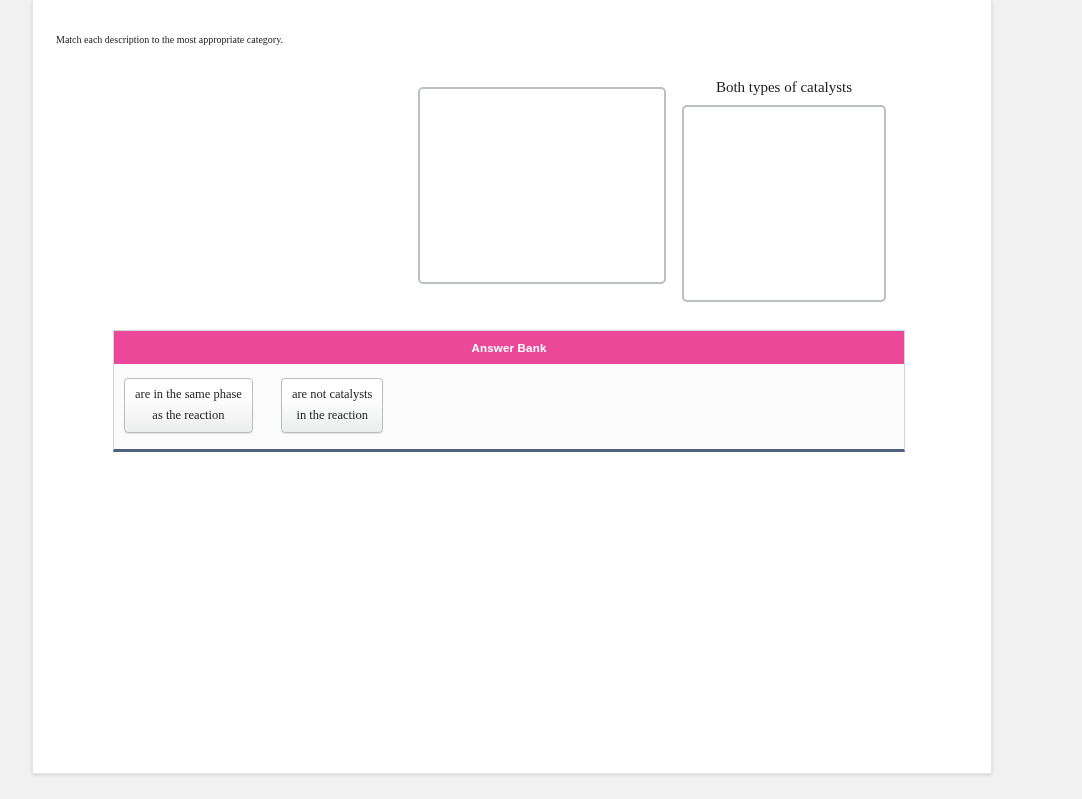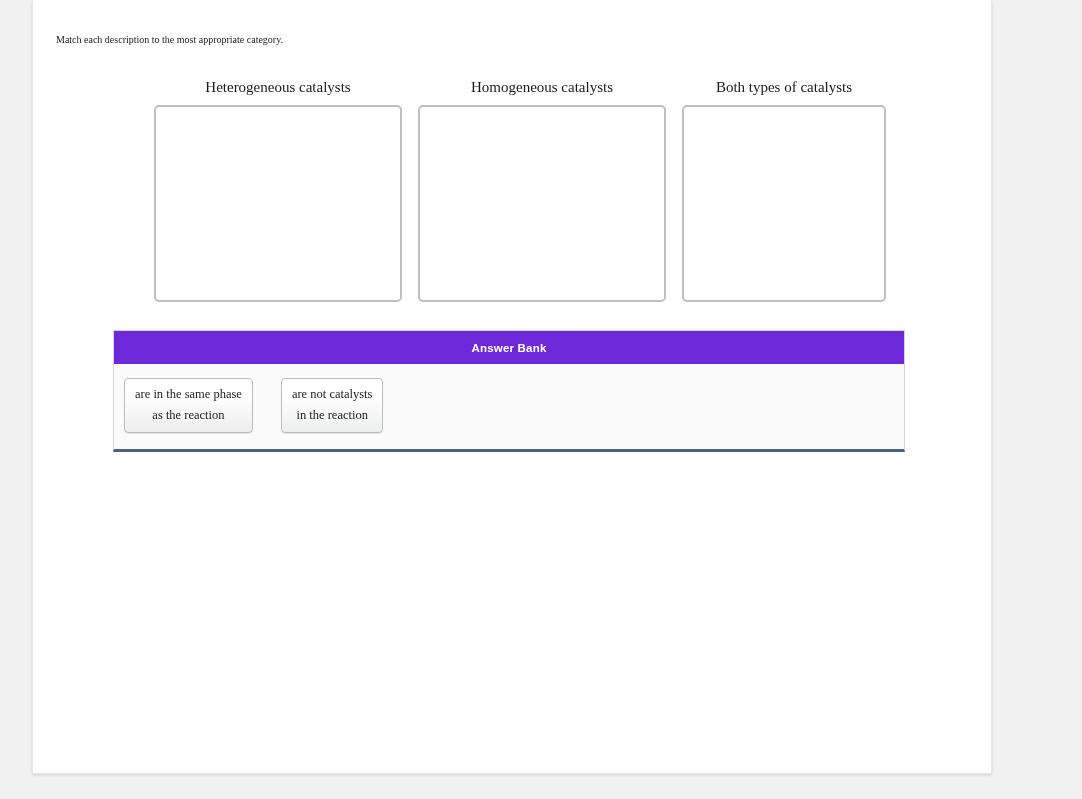--- a/index.html
+++ b/index.html
@@ -79,21 +79,21 @@
     left: 80px;
     top: 330px;
     width: 792px;
     background: #fbfbfb;
     border: 1px solid #d2d5d8;
     border-bottom: 3px solid #4e6180;
     box-sizing: border-box;
   }
   #answer-bank-header {
     height: 33px;
-    background: #6d28d9;
+    background: #ec4899;
     color: #ffffff;
     font-family: "Liberation Sans", sans-serif;
     font-size: 11.5px;
     font-weight: bold;
     letter-spacing: 0.2px;
     display: flex;
     align-items: center;
     justify-content: center;
   }
   #answer-bank-body {
@@ -124,27 +124,22 @@
 </style>
 </head>
 <body>
 
 <div id="page-card">
 
   <div id="prompt">Match each description to the most appropriate category.</div>
 
   <div id="categories">
 
-    <div class="category" id="category-0">
-      <div class="category-title">Heterogeneous catalysts</div>
-      <div class="dropzone"></div>
-    </div>
 
     <div class="category" id="category-1">
-      <div class="category-title">Homogeneous catalysts</div>
       <div class="dropzone"></div>
     </div>
 
     <div class="category" id="category-2">
       <div class="category-title">Both types of catalysts</div>
       <div class="dropzone"></div>
     </div>
 
   </div>
 

